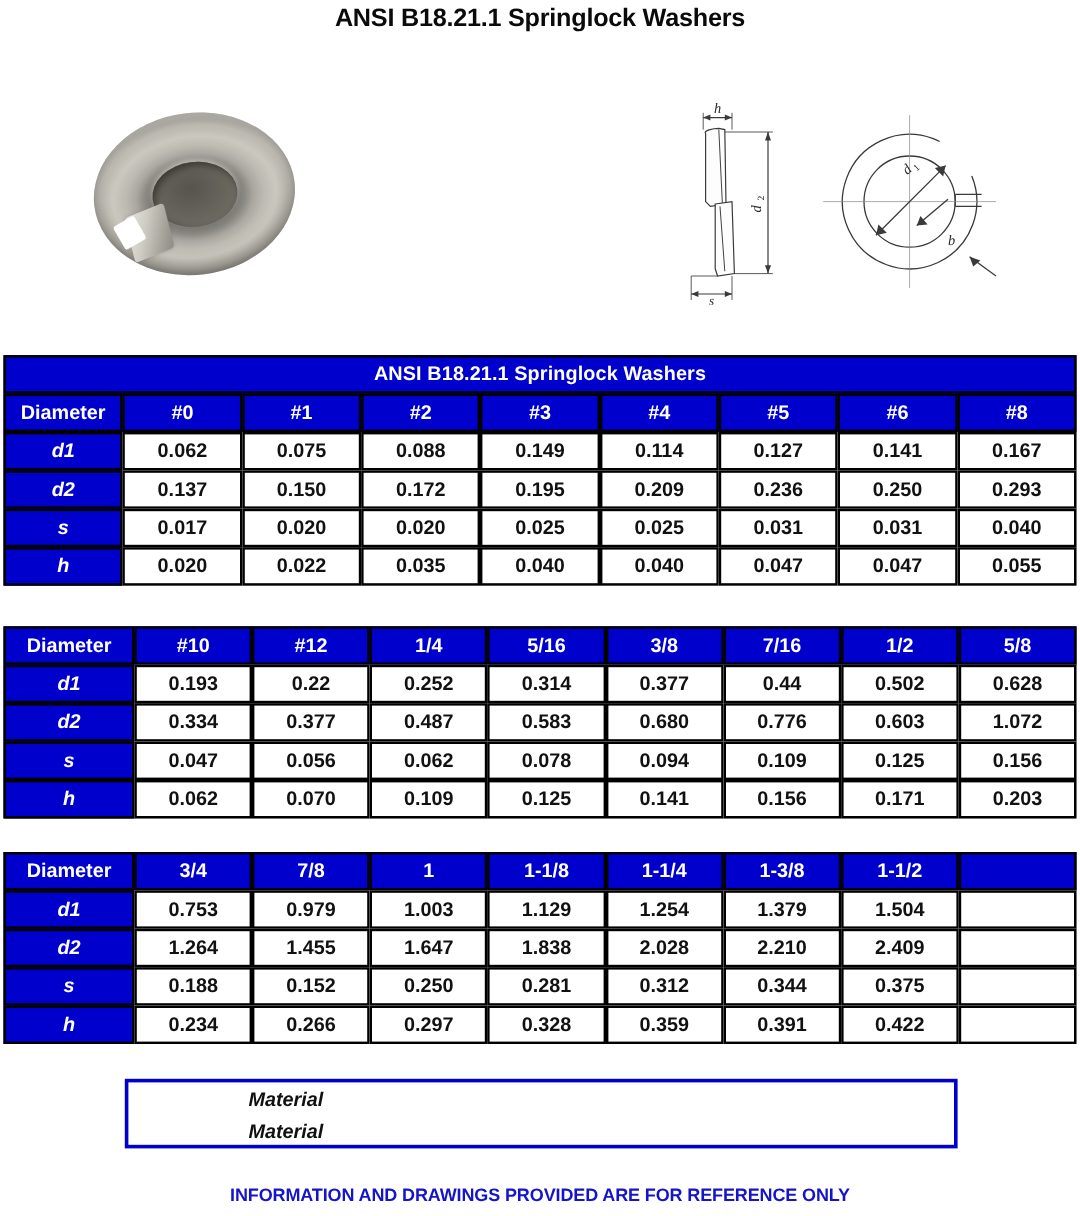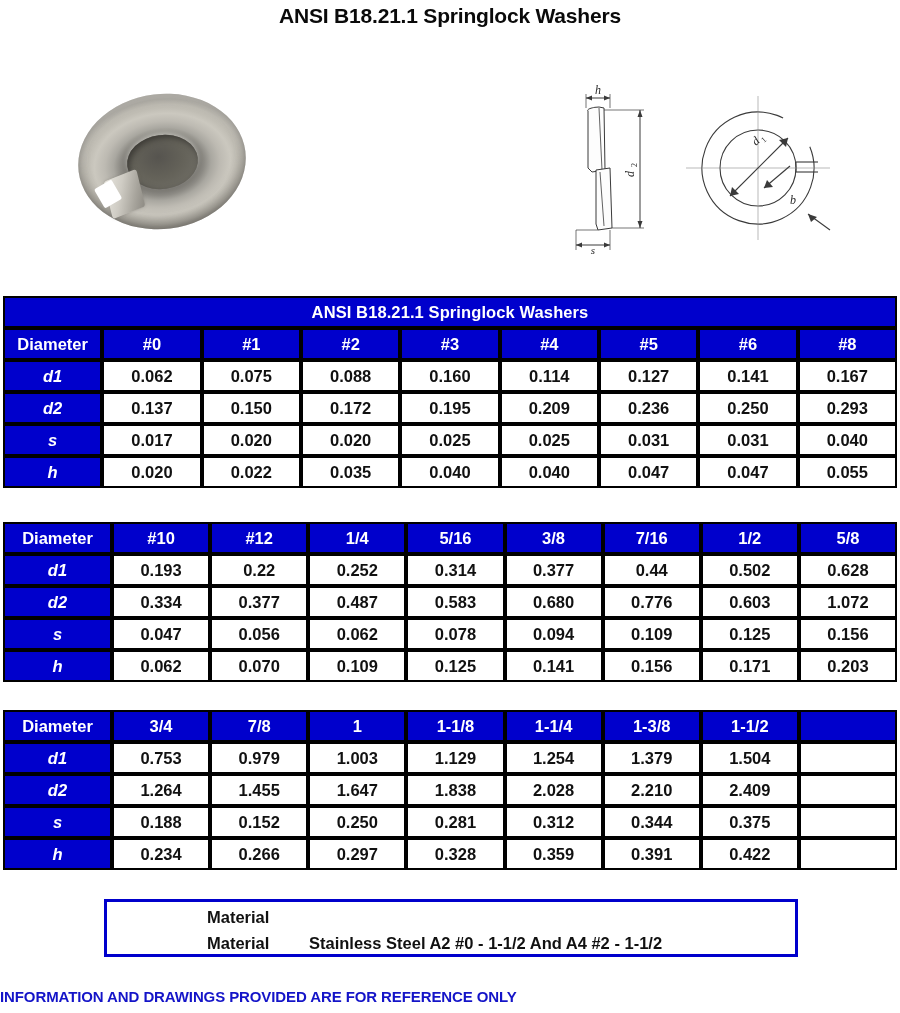--- a/index.html
+++ b/index.html
@@ -170,30 +170,30 @@
   .material-row {
     display: flex;
     align-items: center;
     height: 26px;
     font-size: 16.5px;
     font-weight: bold;
     color: #111111;
     padding-left: 100px;
   }
   .material-row:first-child { margin-top: 2px; }
-  .mat-label { width: 102px; flex: none; }
+  .mat-label { width: 102px; flex: none; font-style: italic; }
   .mat-value { }
 
   
   .footer-note {
     position: absolute;
     top: 988px;
     left: 0;
     width: 900px;
-    text-align: left;
+    text-align: center;
     font-size: 15px;
     font-weight: bold;
     color: #1414c8;
     letter-spacing: -0.1px;
   }
 </style>
 </head>
 <body>
 
 <div class="page-title">ANSI B18.21.1 Springlock Washers</div>
@@ -292,21 +292,21 @@
       <td class="hdr-cell">#4</td>
       <td class="hdr-cell">#5</td>
       <td class="hdr-cell">#6</td>
       <td class="hdr-cell">#8</td>
     </tr>
     <tr>
       <td class="row-label col-first">d1</td>
       <td class="val-cell">0.062</td>
       <td class="val-cell">0.075</td>
       <td class="val-cell">0.088</td>
-      <td class="val-cell">0.160</td>
+      <td class="val-cell">0.149</td>
       <td class="val-cell">0.114</td>
       <td class="val-cell">0.127</td>
       <td class="val-cell">0.141</td>
       <td class="val-cell">0.167</td>
     </tr>
     <tr>
       <td class="row-label col-first">d2</td>
       <td class="val-cell">0.137</td>
       <td class="val-cell">0.150</td>
       <td class="val-cell">0.172</td>
@@ -460,17 +460,16 @@
     </tr>
   </tbody>
 </table>
 
 <div class="material-box">
   <div class="material-row">
     <span class="mat-label">Material</span>
   </div>
   <div class="material-row">
     <span class="mat-label">Material</span>
-    <span class="mat-value">Stainless Steel A2 #0 - 1-1/2 And A4 #2 - 1-1/2</span>
   </div>
 </div>
 
 <div class="footer-note">INFORMATION AND DRAWINGS PROVIDED ARE FOR REFERENCE ONLY</div>
 
 </body></html>

